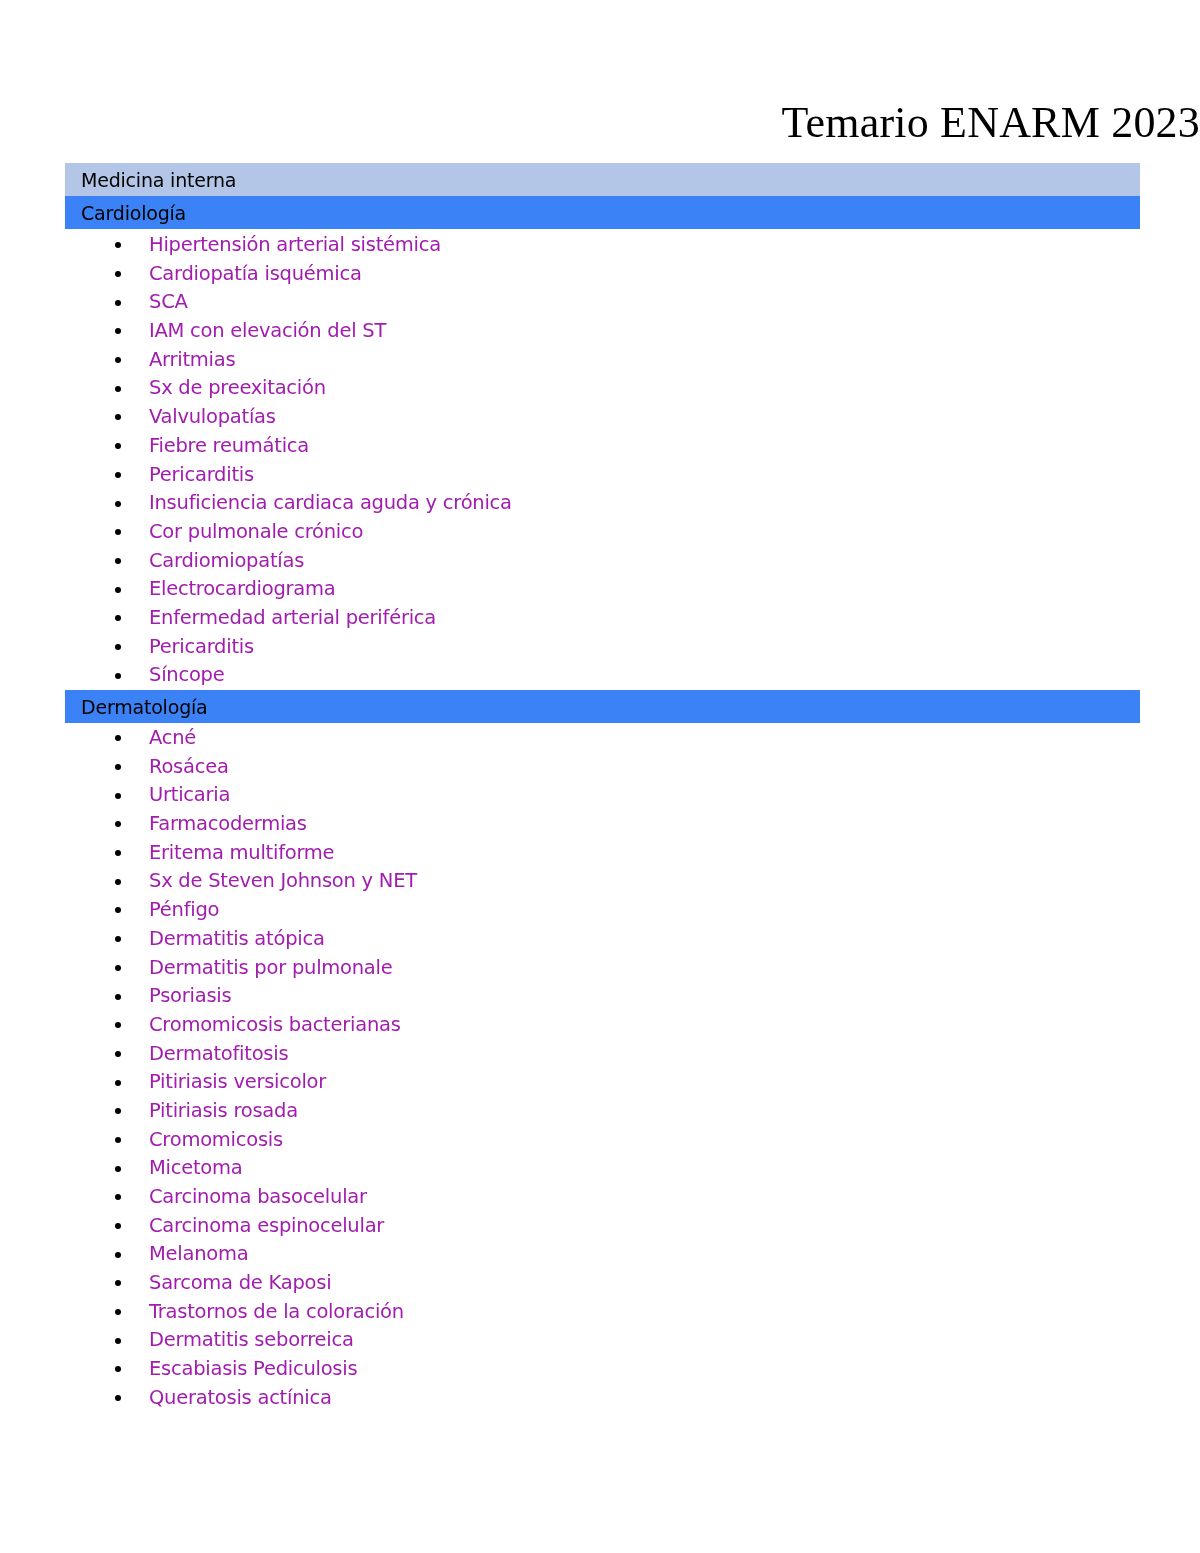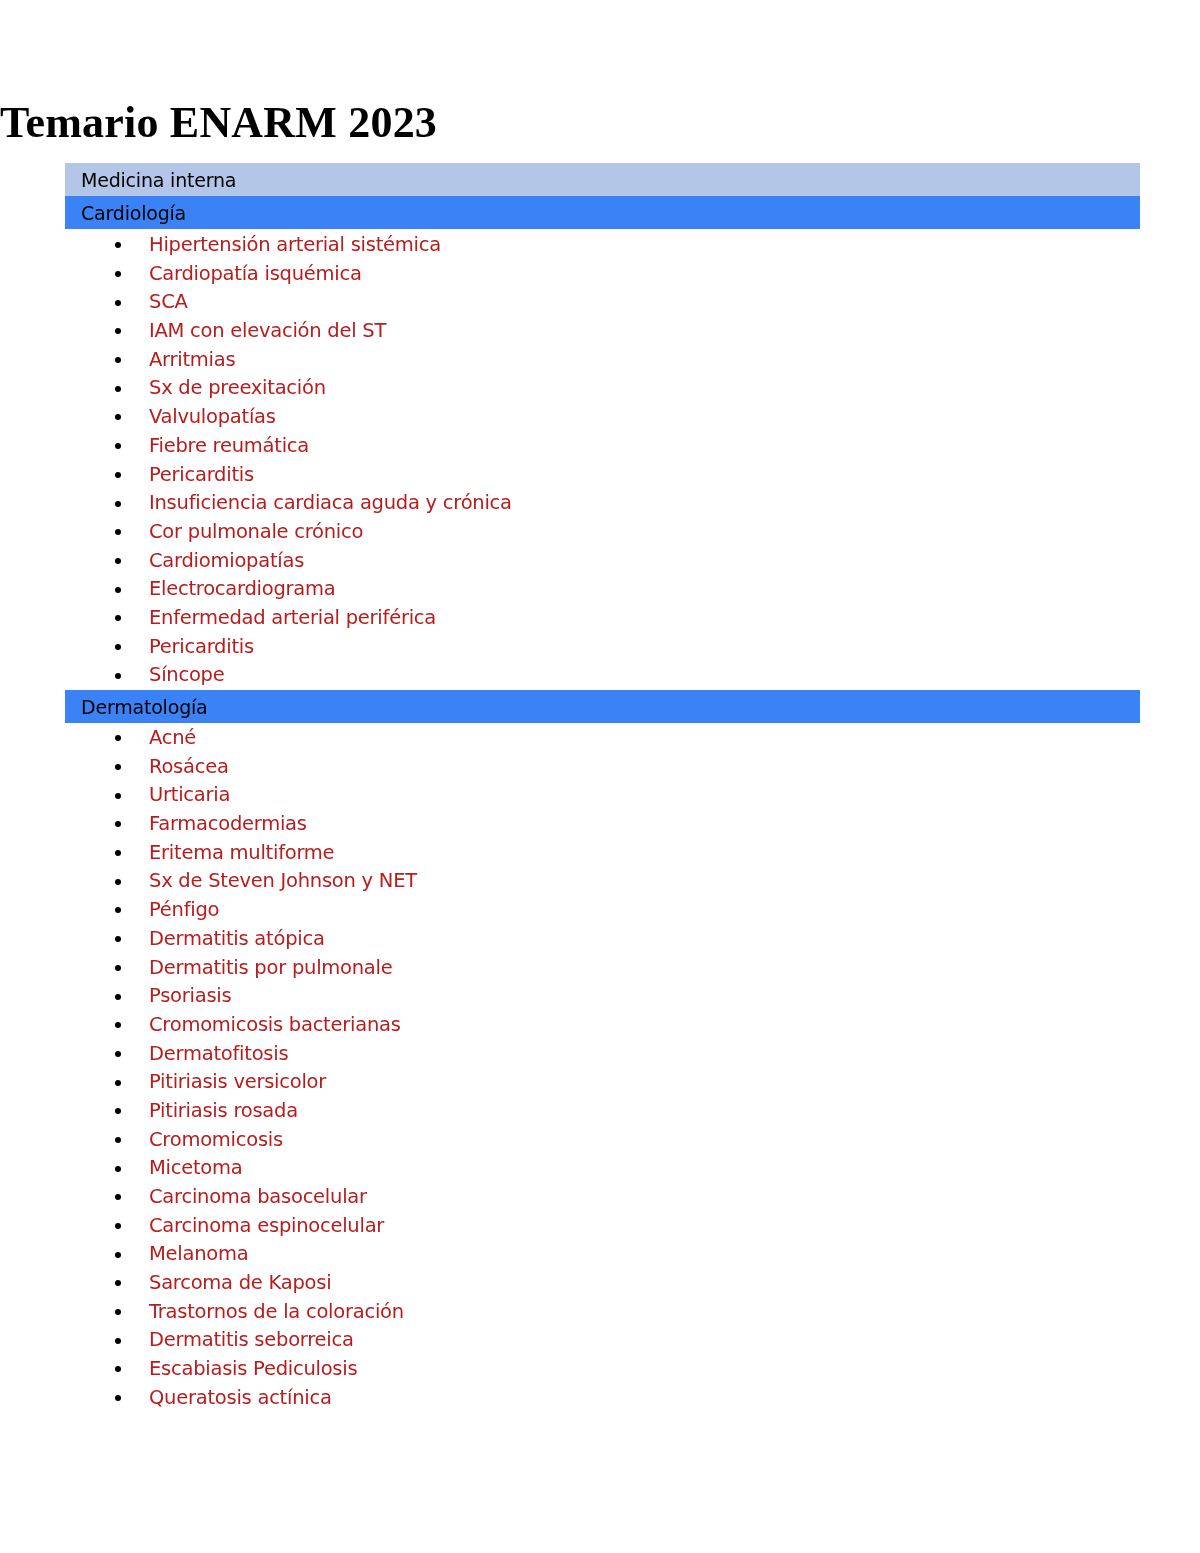--- a/index.html
+++ b/index.html
@@ -22,25 +22,25 @@
     inset: 0;
     background: #ffffff;
   }
 
   
   .doc-title {
     position: absolute;
     top: 66px;
     left: 0;
     width: 1200px;
-    text-align: left;
+    text-align: right;
     font-family: "Liberation Serif", "DejaVu Serif", serif;
     font-size: 44px;
     line-height: 56px;
-    font-weight: 700;
+    font-weight: 400;
     color: #000000;
     letter-spacing: 0.2px;
   }
 
   
   .content {
     position: absolute;
     top: 163px;
     left: 65px;
     width: 1075px;
@@ -75,21 +75,21 @@
   }
   ul.topic-list li {
     position: relative;
     box-sizing: border-box;
     padding-left: 84px;
     height: 28.7px;
     line-height: 28.7px;
     font-family: "DejaVu Sans", "Liberation Sans", sans-serif;
     font-size: 19.5px;
     font-weight: 400;
-    color: #b91c1c;
+    color: #a21caf;
     white-space: nowrap;
     letter-spacing: -0.25px;
   }
   ul.topic-list li::before {
     content: "";
     position: absolute;
     left: 50px;
     top: 50%;
     margin-top: -3px;
     width: 6px;

